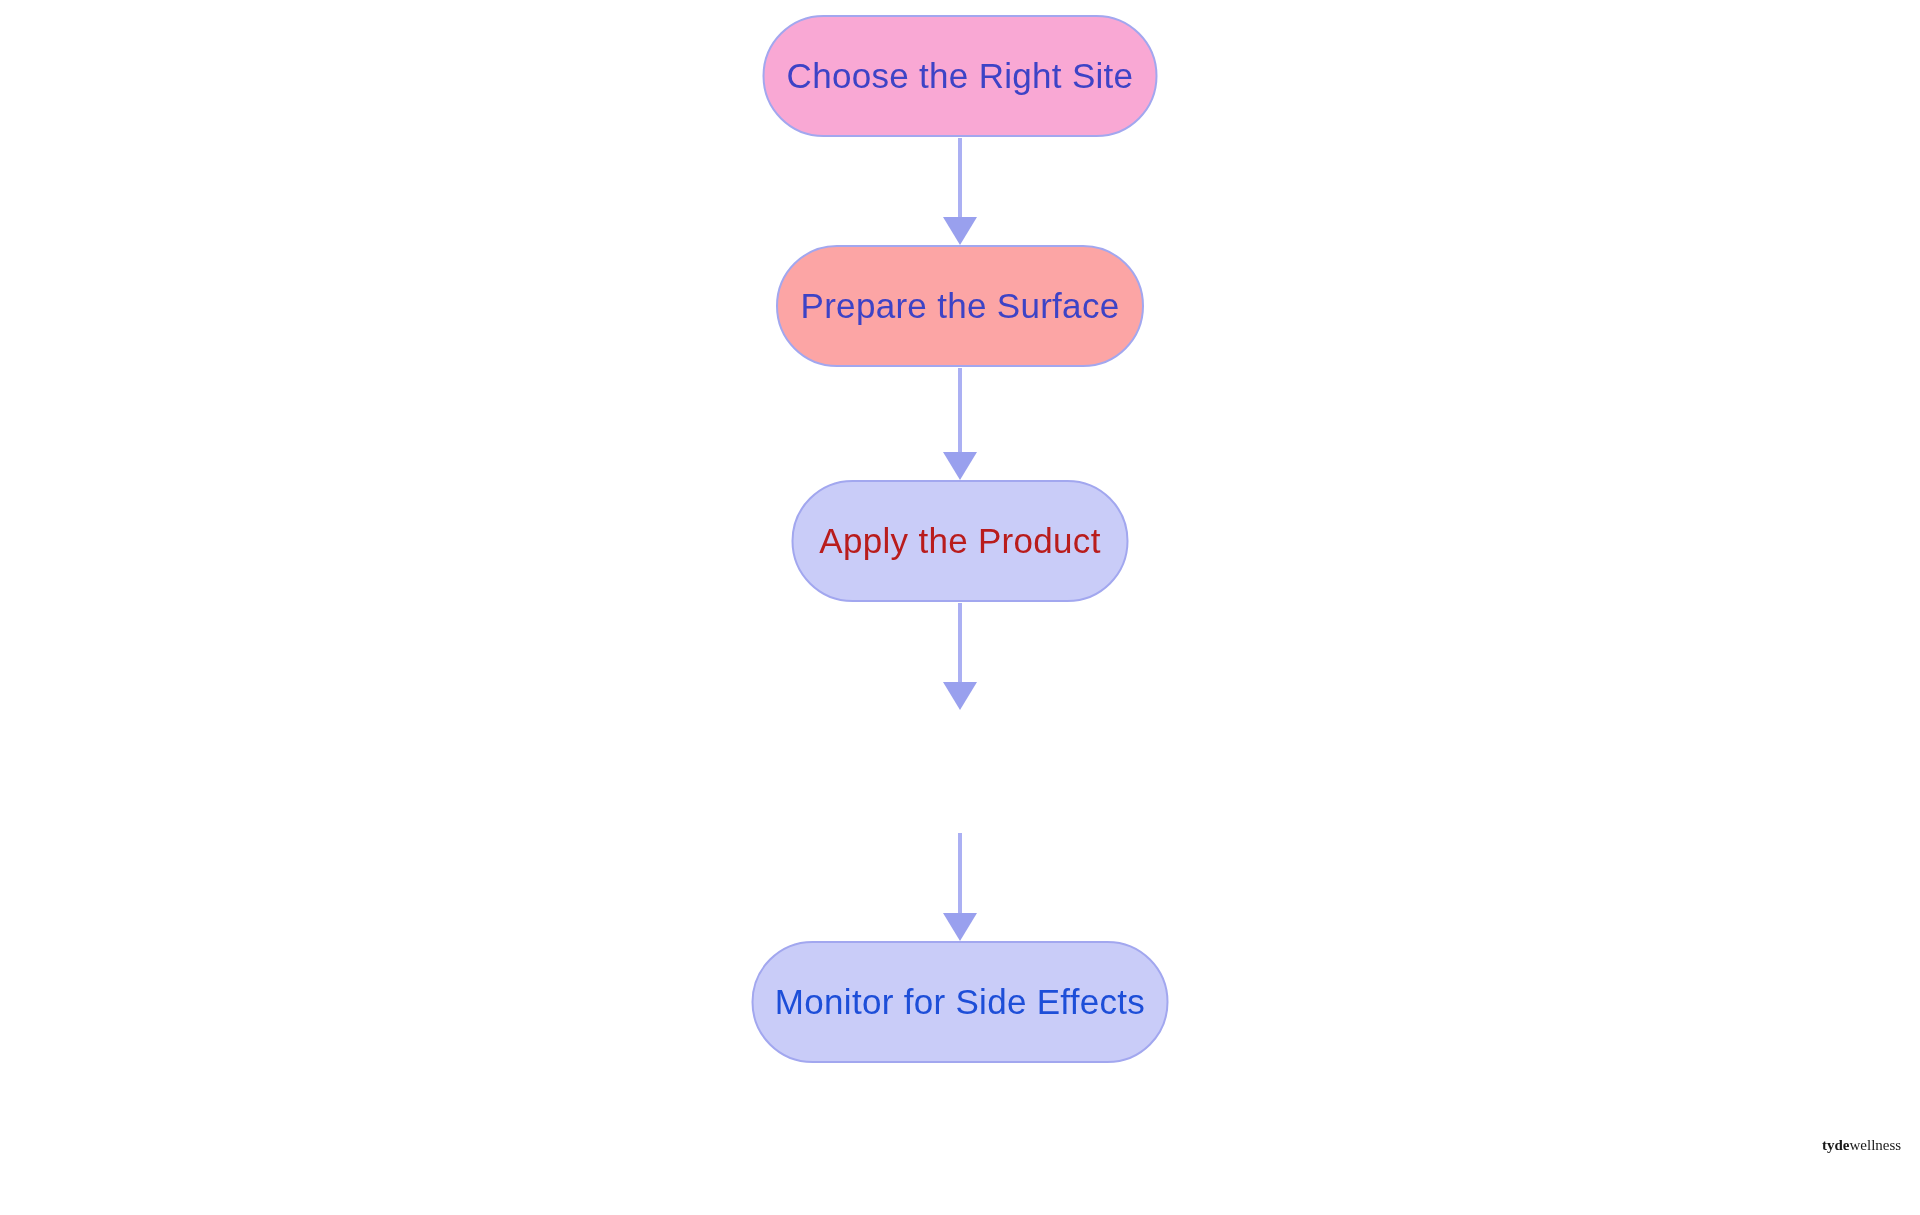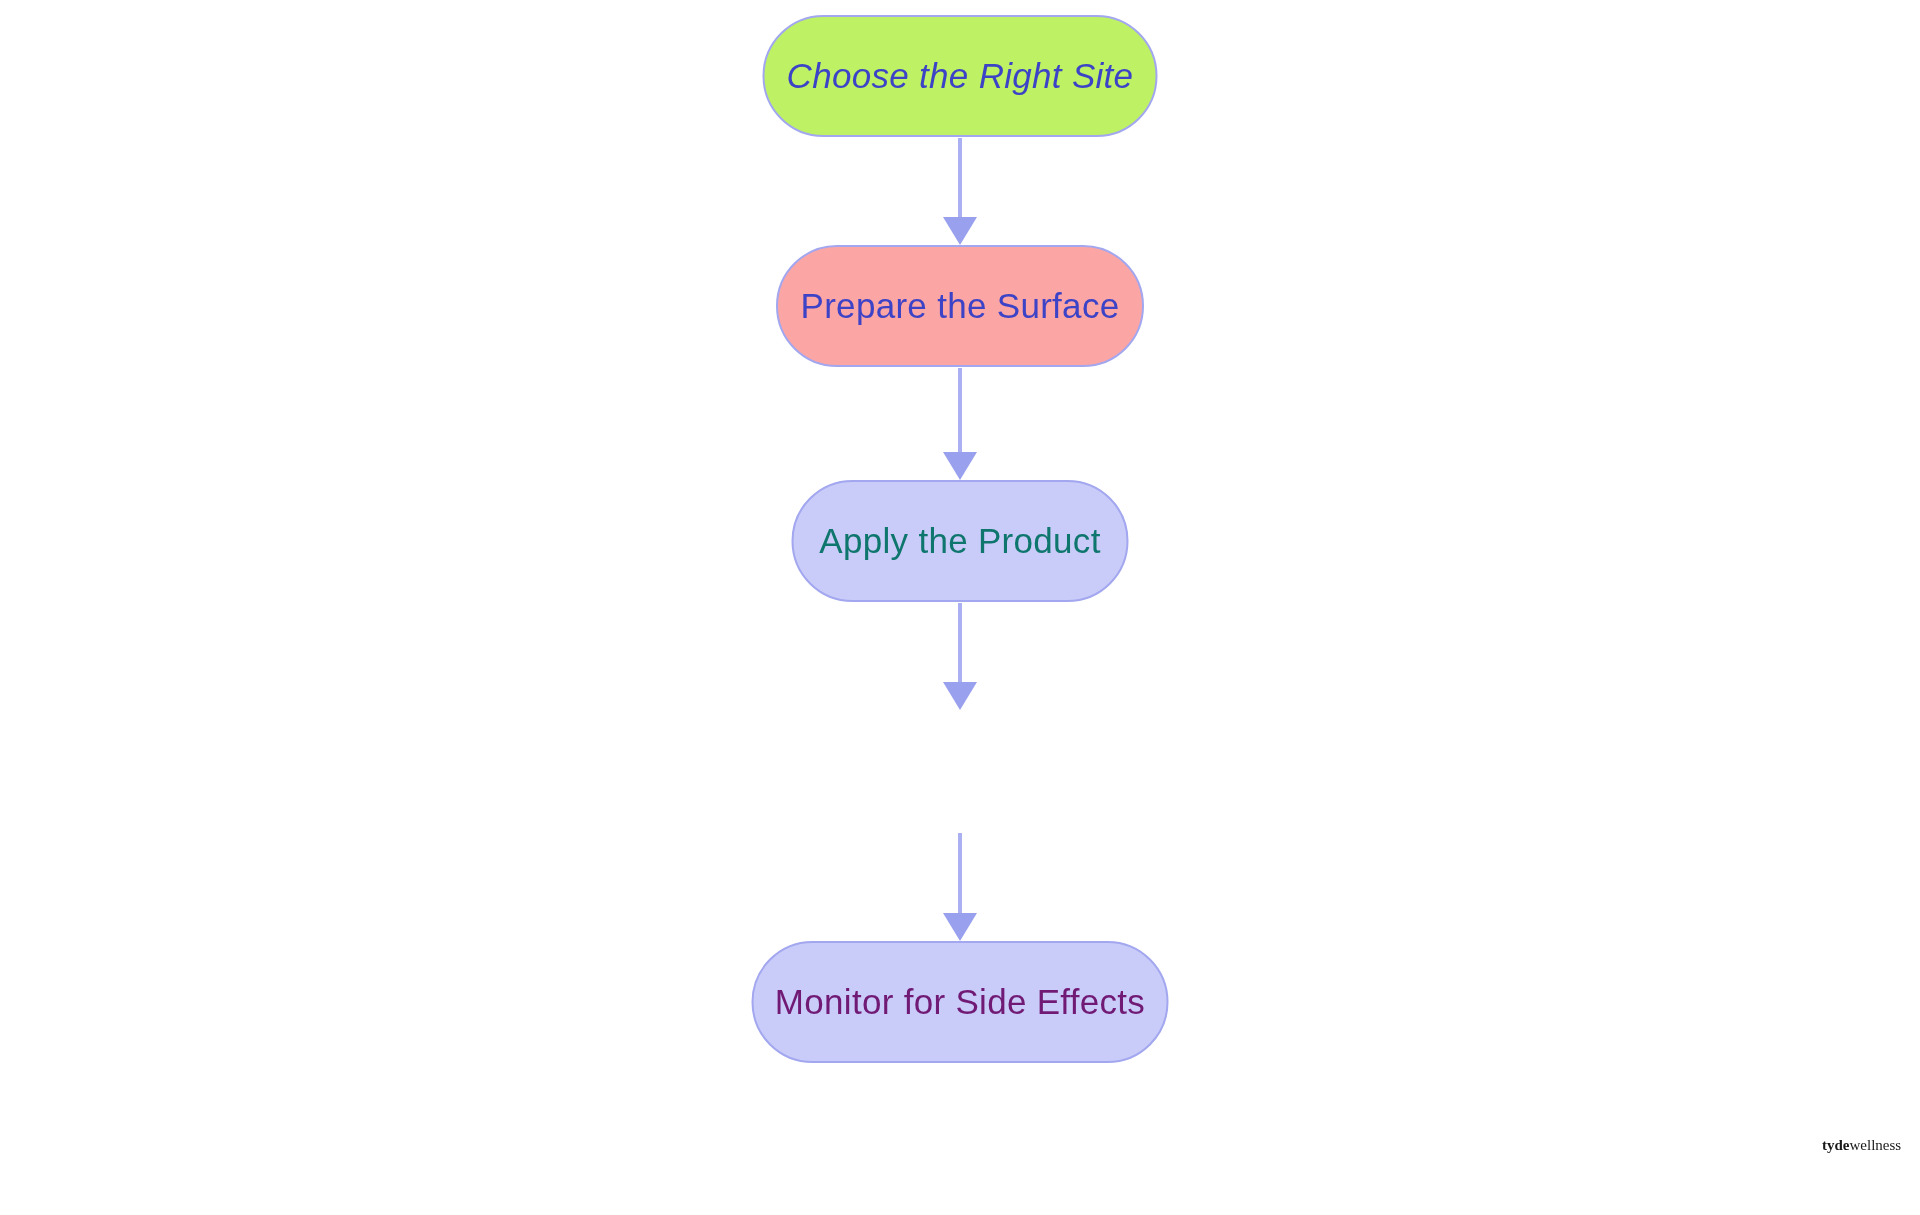--- a/index.html
+++ b/index.html
@@ -79,54 +79,54 @@
     white-space: nowrap;
   }
   .watermark .wm-bold { font-weight: 700; }
   .watermark .wm-regular { font-weight: 400; }
 </style>
 </head>
 <body>
 
 <div class="canvas" style="background: rgb(255, 255, 255);">
 
-  <div class="node n1" style="background: #bef264; border-color: rgb(162, 167, 239); font-style: italic;">
+  <div class="node n1" style="background: #f9a8d4; border-color: rgb(162, 167, 239);">
     <span class="node-label" style="color: rgb(61, 67, 198);">Choose the Right Site</span>
   </div>
 
   <div class="arrow a1">
     <div class="shaft" style="background: rgb(171, 176, 243);"></div>
     <div class="head" style="border-top-color: rgb(153, 160, 238);"></div>
   </div>
 
   <div class="node n2" style="background: #fca5a5; border-color: rgb(162, 167, 239);">
     <span class="node-label" style="color: rgb(61, 67, 198);">Prepare the Surface</span>
   </div>
 
   <div class="arrow a2">
     <div class="shaft" style="background: rgb(171, 176, 243);"></div>
     <div class="head" style="border-top-color: rgb(153, 160, 238);"></div>
   </div>
 
   <div class="node n3" style="background: rgb(201, 204, 248); border-color: rgb(162, 167, 239);">
-    <span class="node-label" style="color: #0f766e;">Apply the Product</span>
+    <span class="node-label" style="color: #b91c1c;">Apply the Product</span>
   </div>
 
   <div class="arrow a3">
     <div class="shaft" style="background: rgb(171, 176, 243);"></div>
     <div class="head" style="border-top-color: rgb(153, 160, 238);"></div>
   </div>
 
 
   <div class="arrow a4">
     <div class="shaft" style="background: rgb(171, 176, 243);"></div>
     <div class="head" style="border-top-color: rgb(153, 160, 238);"></div>
   </div>
 
   <div class="node n5" style="background: rgb(201, 204, 248); border-color: rgb(162, 167, 239);">
-    <span class="node-label" style="color: #701a75;">Monitor for Side Effects</span>
+    <span class="node-label" style="color: #1d4ed8;">Monitor for Side Effects</span>
   </div>
 
   <div class="watermark">
     <span class="wm-bold">tyde</span><span class="wm-regular">wellness</span>
   </div>
 
 </div>
 
 </body></html>

